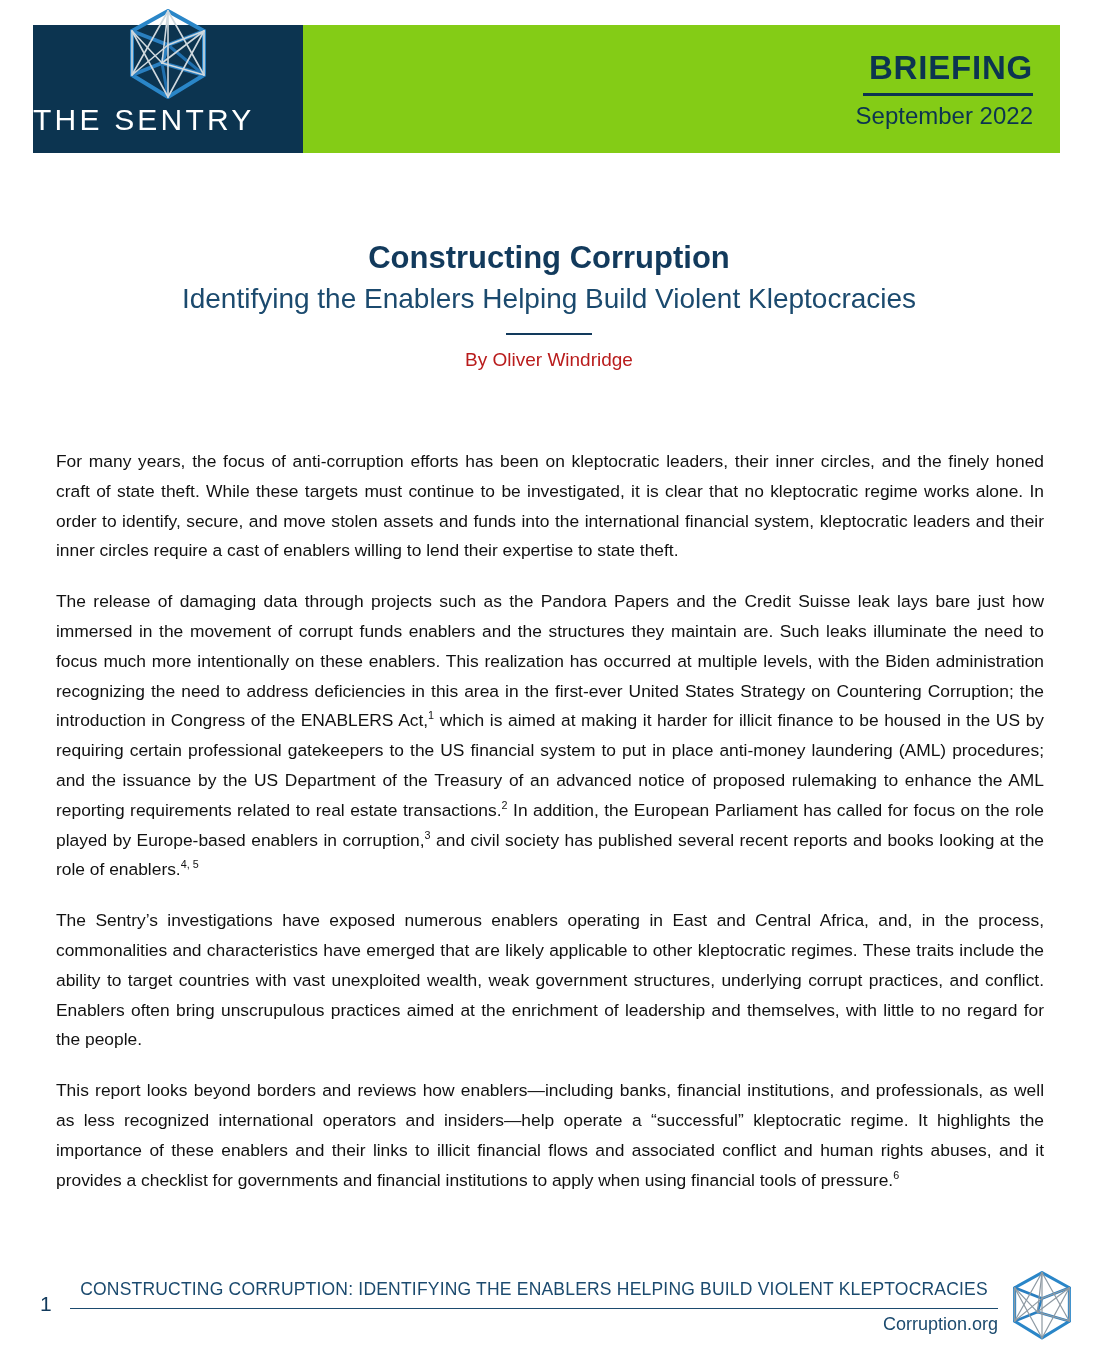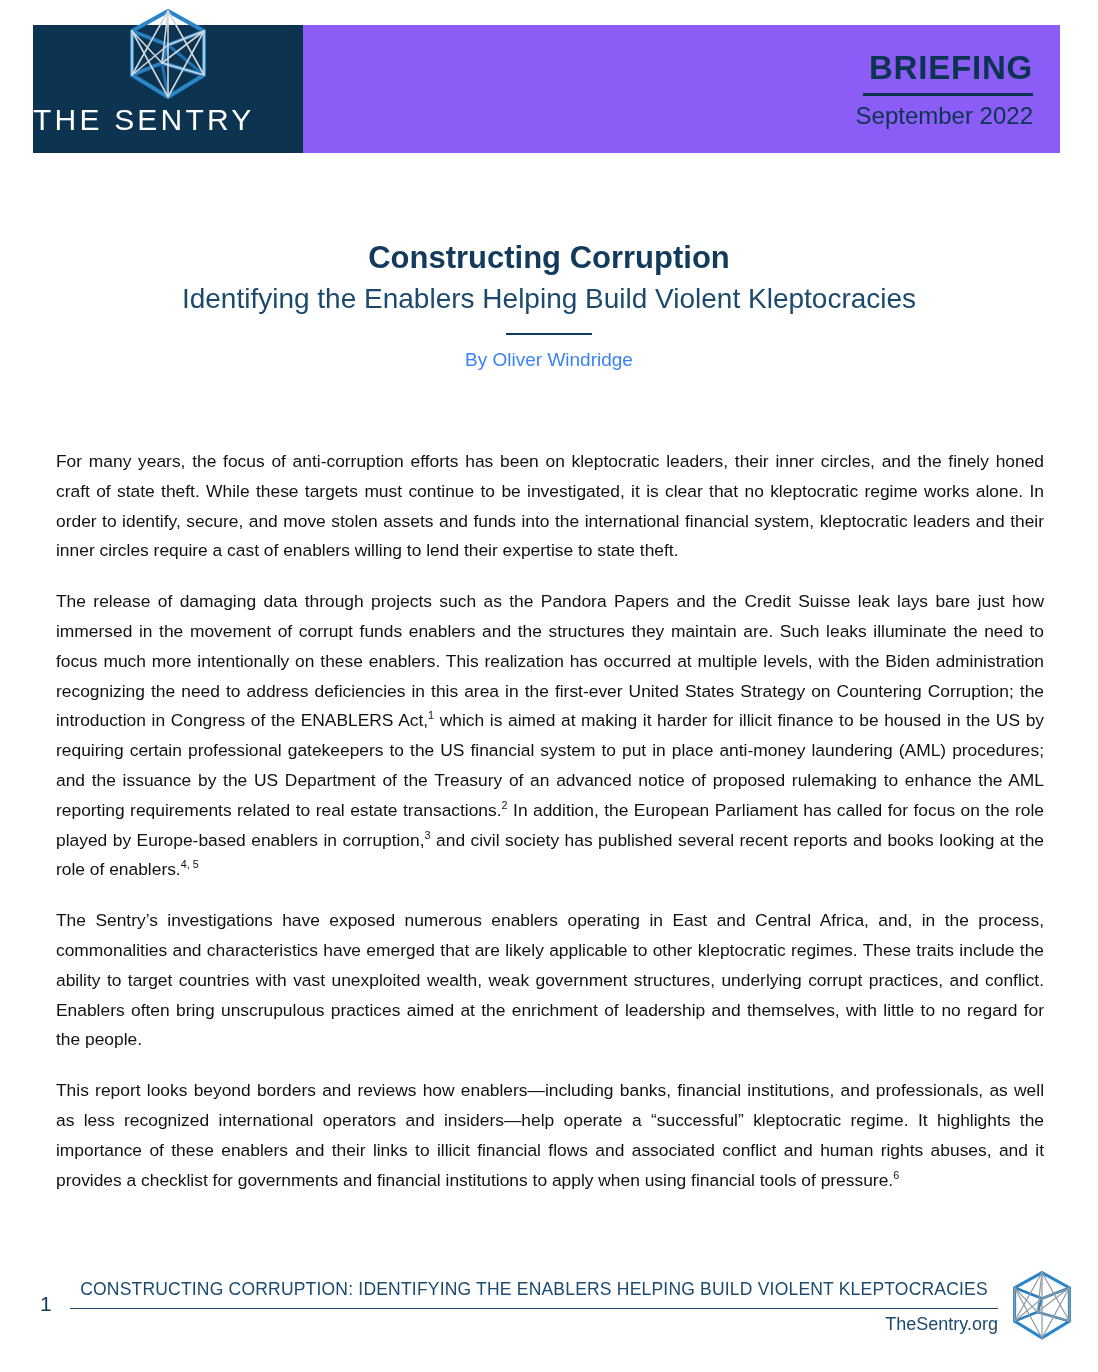--- a/index.html
+++ b/index.html
@@ -45,21 +45,21 @@
     bottom: 16px;
     text-align: left;
     color: #ffffff;
     font-size: 30px;
     letter-spacing: 3.2px;
     font-weight: 400;
     font-family: "Liberation Sans", sans-serif;
   }
   .masthead-right {
     flex: 1 1 auto;
-    background: #8b5cf6;
+    background: #84cc16;
     position: relative;
   }
   .briefing-block {
     position: absolute;
     right: 27px;
     top: 26px;
     text-align: right;
   }
   .briefing-title {
     color: #0c3450;
@@ -103,21 +103,21 @@
     margin: 6px 0 0 0;
     line-height: 1.2;
   }
   .title-rule {
     width: 86px;
     height: 2px;
     background: #123a5c;
     margin: 18px auto 14px auto;
   }
   .doc-author {
-    color: #3b82f6;
+    color: #b91c1c;
     font-size: 19px;
     font-weight: 400;
   }
 
   
   .body-copy {
     position: absolute;
     left: 56px;
     top: 447px;
     width: 988px;
@@ -248,21 +248,21 @@
   <p>For many years, the focus of anti-corruption efforts has been on kleptocratic leaders, their inner circles, and the finely honed craft of state theft. While these targets must continue to be investigated, it is clear that no kleptocratic regime works alone. In order to identify, secure, and move stolen assets and funds into the international financial system, kleptocratic leaders and their inner circles require a cast of enablers willing to lend their expertise to state theft.</p>
   <p>The release of damaging data through projects such as the Pandora Papers and the Credit Suisse leak lays bare just how immersed in the movement of corrupt funds enablers and the structures they maintain are. Such leaks illuminate the need to focus much more intentionally on these enablers. This realization has occurred at multiple levels, with the Biden administration recognizing the need to address deficiencies in this area in the first-ever United States Strategy on Countering Corruption; the introduction in Congress of the ENABLERS Act,<sup>1</sup> which is aimed at making it harder for illicit finance to be housed in the US by requiring certain professional gatekeepers to the US financial system to put in place anti-money laundering (AML) procedures; and the issuance by the US Department of the Treasury of an advanced notice of proposed rulemaking to enhance the AML reporting requirements related to real estate transactions.<sup>2</sup> In addition, the European Parliament has called for focus on the role played by Europe-based enablers in corruption,<sup>3</sup> and civil society has published several recent reports and books looking at the role of enablers.<sup>4, 5</sup></p>
   <p>The Sentry’s investigations have exposed numerous enablers operating in East and Central Africa, and, in the process, commonalities and characteristics have emerged that are likely applicable to other kleptocratic regimes. These traits include the ability to target countries with vast unexploited wealth, weak government structures, underlying corrupt practices, and conflict. Enablers often bring unscrupulous practices aimed at the enrichment of leadership and themselves, with little to no regard for the people.</p>
   <p>This report looks beyond borders and reviews how enablers—including banks, financial institutions, and professionals, as well as less recognized international operators and insiders—help operate a “successful” kleptocratic regime. It highlights the importance of these enablers and their links to illicit financial flows and associated conflict and human rights abuses, and it provides a checklist for governments and financial institutions to apply when using financial tools of pressure.<sup>6</sup></p>
 </div>
 
 <div class="footer">
   <div class="page-number">1</div>
   <div class="footer-title">CONSTRUCTING CORRUPTION: IDENTIFYING THE ENABLERS HELPING BUILD VIOLENT KLEPTOCRACIES</div>
   <div class="footer-rule"></div>
-  <div class="footer-site">TheSentry.org</div>
+  <div class="footer-site">Corruption.org</div>
   <span class="footer-logo">
     <svg viewBox="0 0 100 100" width="76" height="88" aria-hidden="true">
       <g fill="none" stroke-linejoin="round" stroke-linecap="round">
         <polygon points="50,6 86,26 86,70 50,92 14,70 14,26" stroke="#2a86c8" stroke-width="4"></polygon>
         <polyline points="14,26 50,40 86,26" stroke="#2a7fc0" stroke-width="3.5"></polyline>
         <polyline points="14,70 44,58 86,70" stroke="#2a7fc0" stroke-width="3.5"></polyline>
         <line x1="50" y1="40" x2="44" y2="58" stroke="#2a7fc0" stroke-width="3.5"></line>
         <g stroke="#8e9aa3" stroke-width="1.6">
           <line x1="50" y1="6" x2="50" y2="40"></line>
           <line x1="50" y1="6" x2="44" y2="58"></line>

